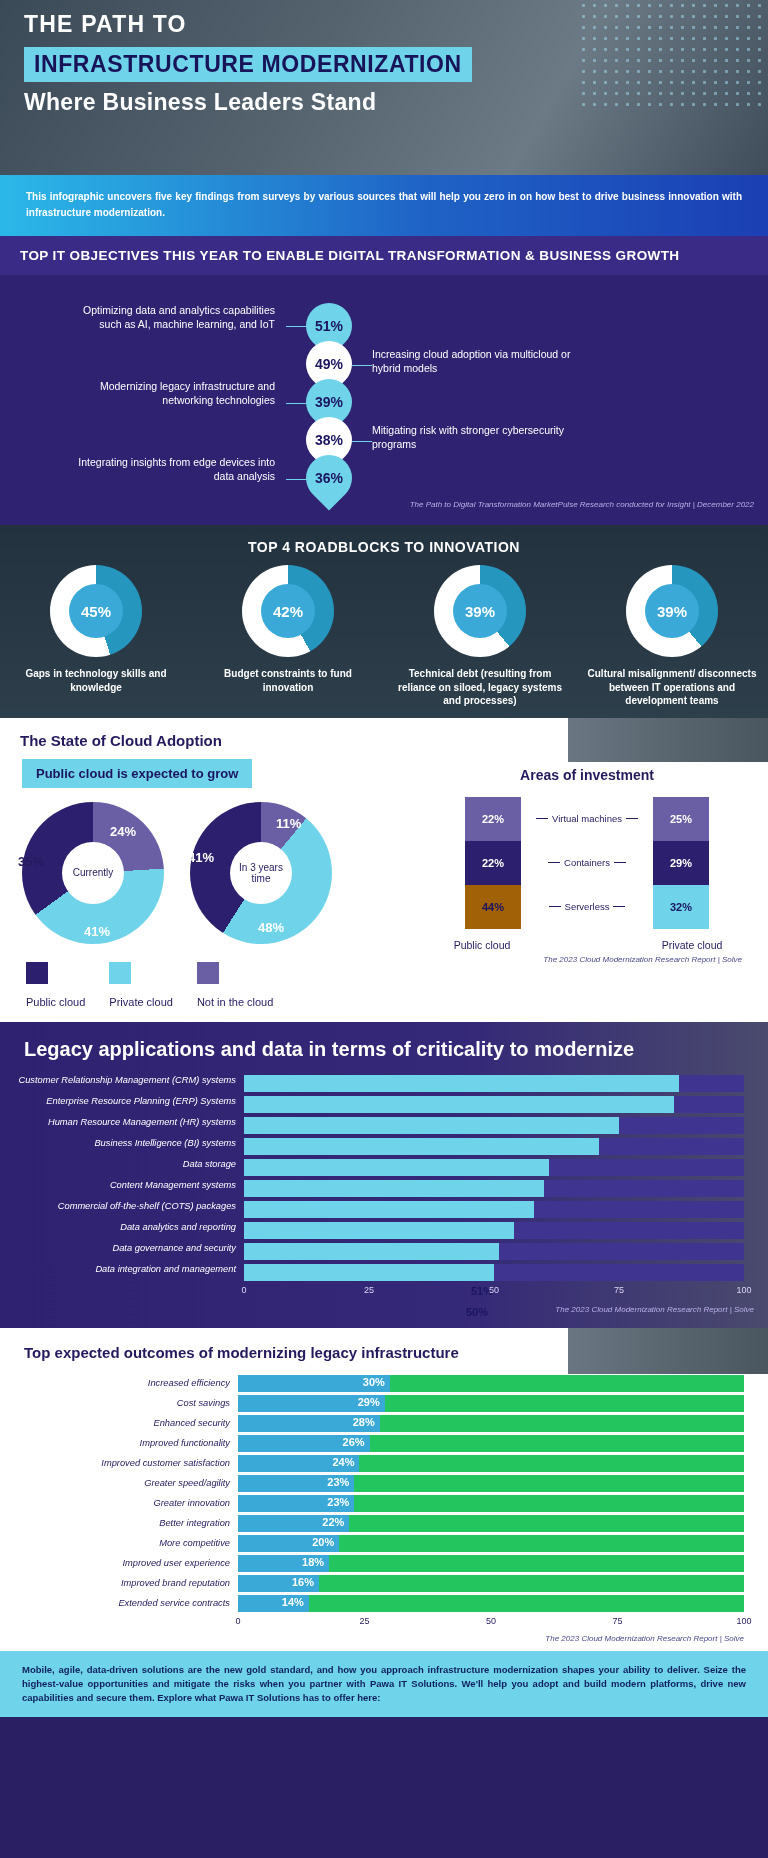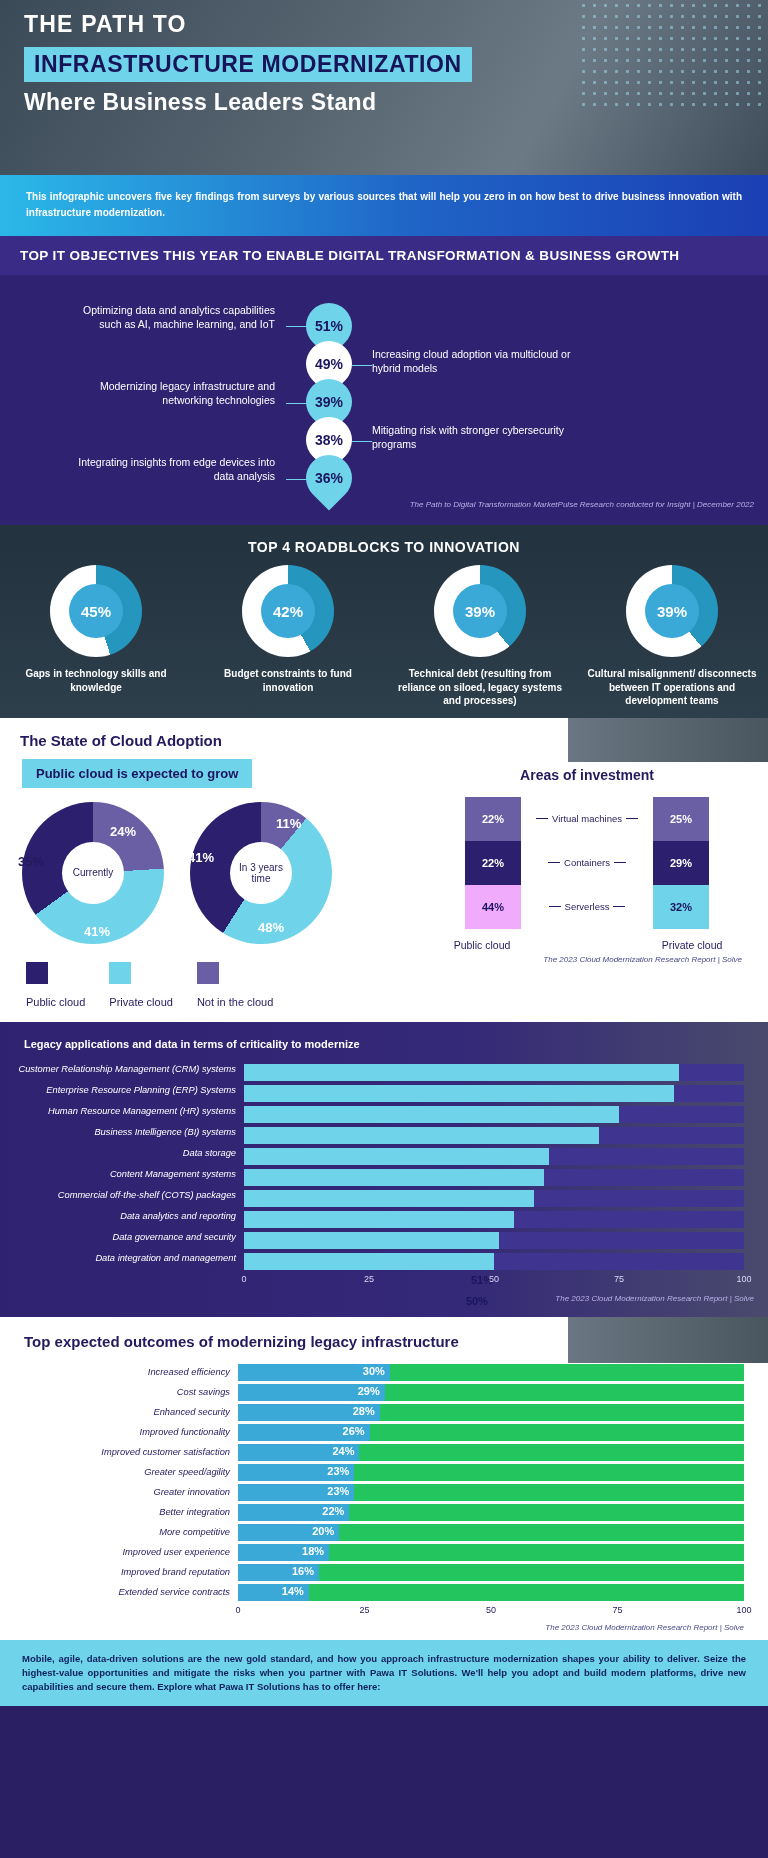--- a/index.html
+++ b/index.html
@@ -152,21 +152,21 @@
   .invest-row .line { display: inline-block; height: 1px; background: #241a5e; width: 12px; margin: 0 4px; vertical-align: middle;}
   .invest-labels { display: flex; justify-content: space-between; padding: 10px 0 0 0; }
   .invest-labels span { font-size: 10.5px; color: #241a5e; width: 120px; text-align: center; }
   .src-dark { text-align: right; font-size: 8px; color: #4a4a8a; font-style: italic; padding: 4px 10px 0 0; }
 
   
   .sec-legacy {
     background: linear-gradient(90deg,#2f2270 0%,#342878 60%,#4a4a6d 100%);
     padding: 0 0 10px 0; position: relative;
   }
-  .sec-legacy .hdr { font-size: 11px; font-weight: bold; padding: 16px 20px 14px 24px; }
+  .sec-legacy .hdr { font-size: 20px; font-weight: bold; padding: 16px 20px 14px 24px; }
   .hbar-row { display: flex; align-items: flex-start; margin-bottom: 4px; }
   .hbar-label {
     width: 244px; text-align: right; font-size: 9.3px; font-style: italic;
     padding-right: 8px; color: #ffffff; line-height: 1.2;
   }
   .hbar-track { position: relative; height: 17px; background: #3f3490; flex: 1; margin-right: 24px; }
   .hbar-fill { height: 17px; background: #6fd3ea; position: relative; }
   .hbar-fill b {
     position: absolute; right: 6px; top: 1px; font-size: 11px; color: #1b1560; font-weight: bold; margin-top: 41px;
   }
@@ -319,21 +319,21 @@
           </div>
         </div>
       </div>
 
       <div class="cloud-right">
         <h4>Areas of investment</h4>
         <div class="invest">
           <div class="stack">
             <div class="seg" style="background:#6a5fa5">22%</div>
             <div class="seg" style="background:#2c1f6e">22%</div>
-            <div class="seg" style="background:#f0abfc; color:#1b1560">44%</div>
+            <div class="seg" style="background:#a16207; color:#1b1560">44%</div>
           </div>
           <div class="invest-mid">
             <div class="invest-row">
                 <span class="line"></span>
                 <span>Virtual machines</span>
                 <span class="line"></span>
               </div>
             <div class="invest-row">
                 <span class="line"></span>
                 <span>Containers</span>

